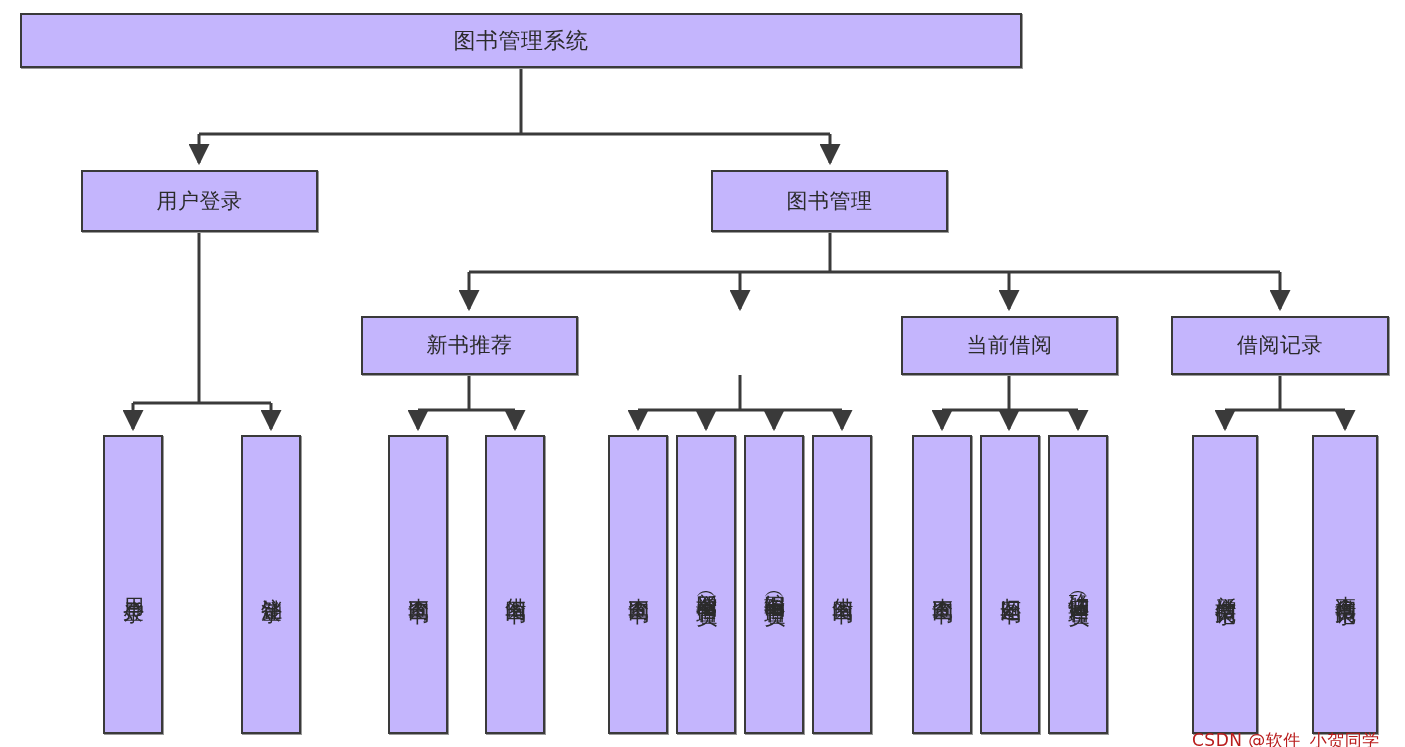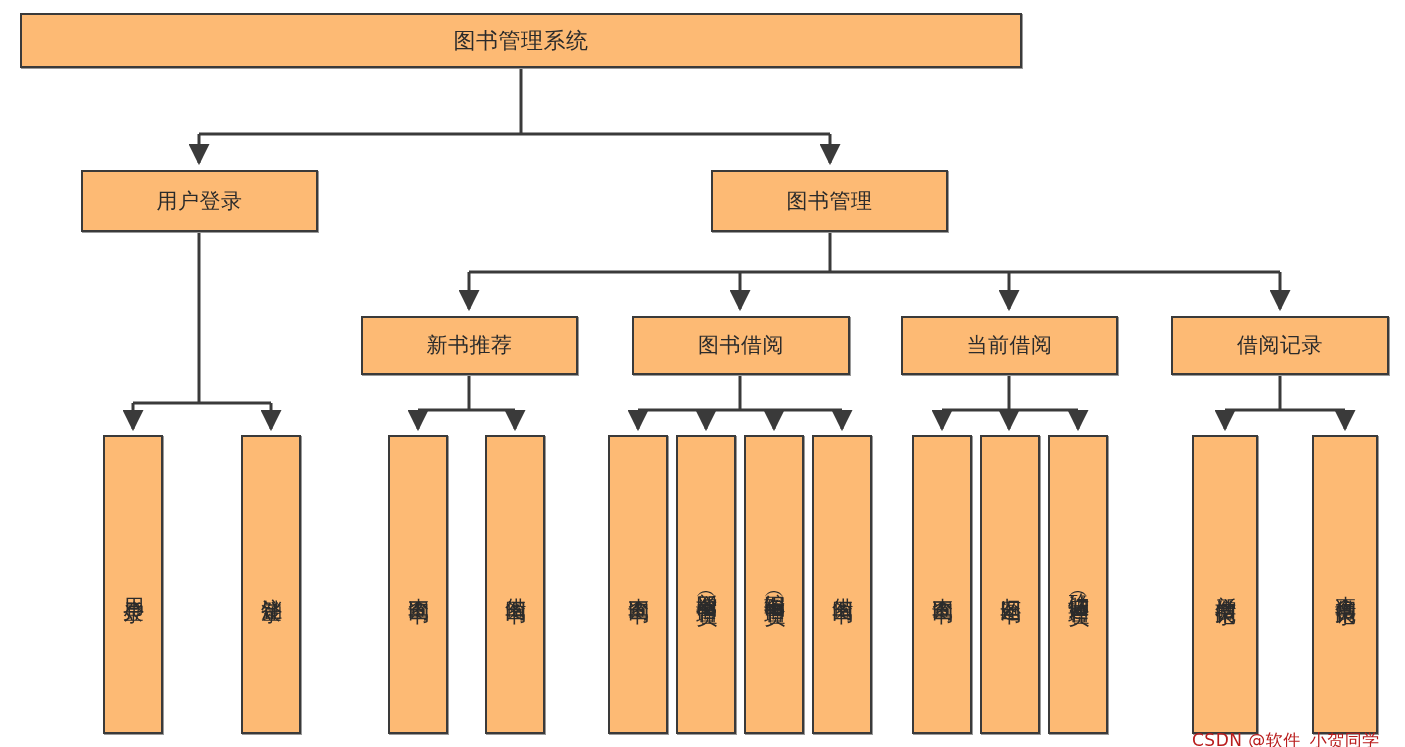--- a/index.html
+++ b/index.html
@@ -21,21 +21,21 @@
     position: absolute;
     left: 0;
     top: 0;
     width: 1405px;
     height: 747px;
     pointer-events: none;
   }
   .node {
     position: absolute;
     box-sizing: border-box;
-    background: #fdba74;
+    background: #c4b5fd;
     border: 2px solid #3a3a3a;
     box-shadow: 1px 1px 0 0 #9a9a9a;
     display: flex;
     align-items: center;
     justify-content: center;
     color: #2b2b2b;
   }
   .node .label {
     display: block;
     text-align: center;
@@ -132,23 +132,20 @@
   <div class="node horiz" style="left:81px; top:170px; width:237px; height:62px;">
     <span class="label">用户登录</span>
   </div>
   <div class="node horiz" style="left:361px; top:316px; width:217px; height:59px;">
     <span class="label">新书推荐</span>
   </div>
 
   <div class="node horiz" style="left:711px; top:170px; width:237px; height:62px;">
     <span class="label">图书管理</span>
   </div>
-  <div class="node horiz" style="left:632px; top:316px; width:218px; height:59px;">
-    <span class="label">图书借阅</span>
-  </div>
   <div class="node horiz" style="left:1171px; top:316px; width:218px; height:59px;">
     <span class="label">借阅记录</span>
   </div>
   <div class="node horiz" style="left:901px; top:316px; width:217px; height:59px;">
     <span class="label">当前借阅</span>
   </div>
 
   <div class="node vert" style="left:103px; top:435px; width:60px; height:299px;">
     <span class="label">用户登录</span>
   </div>

